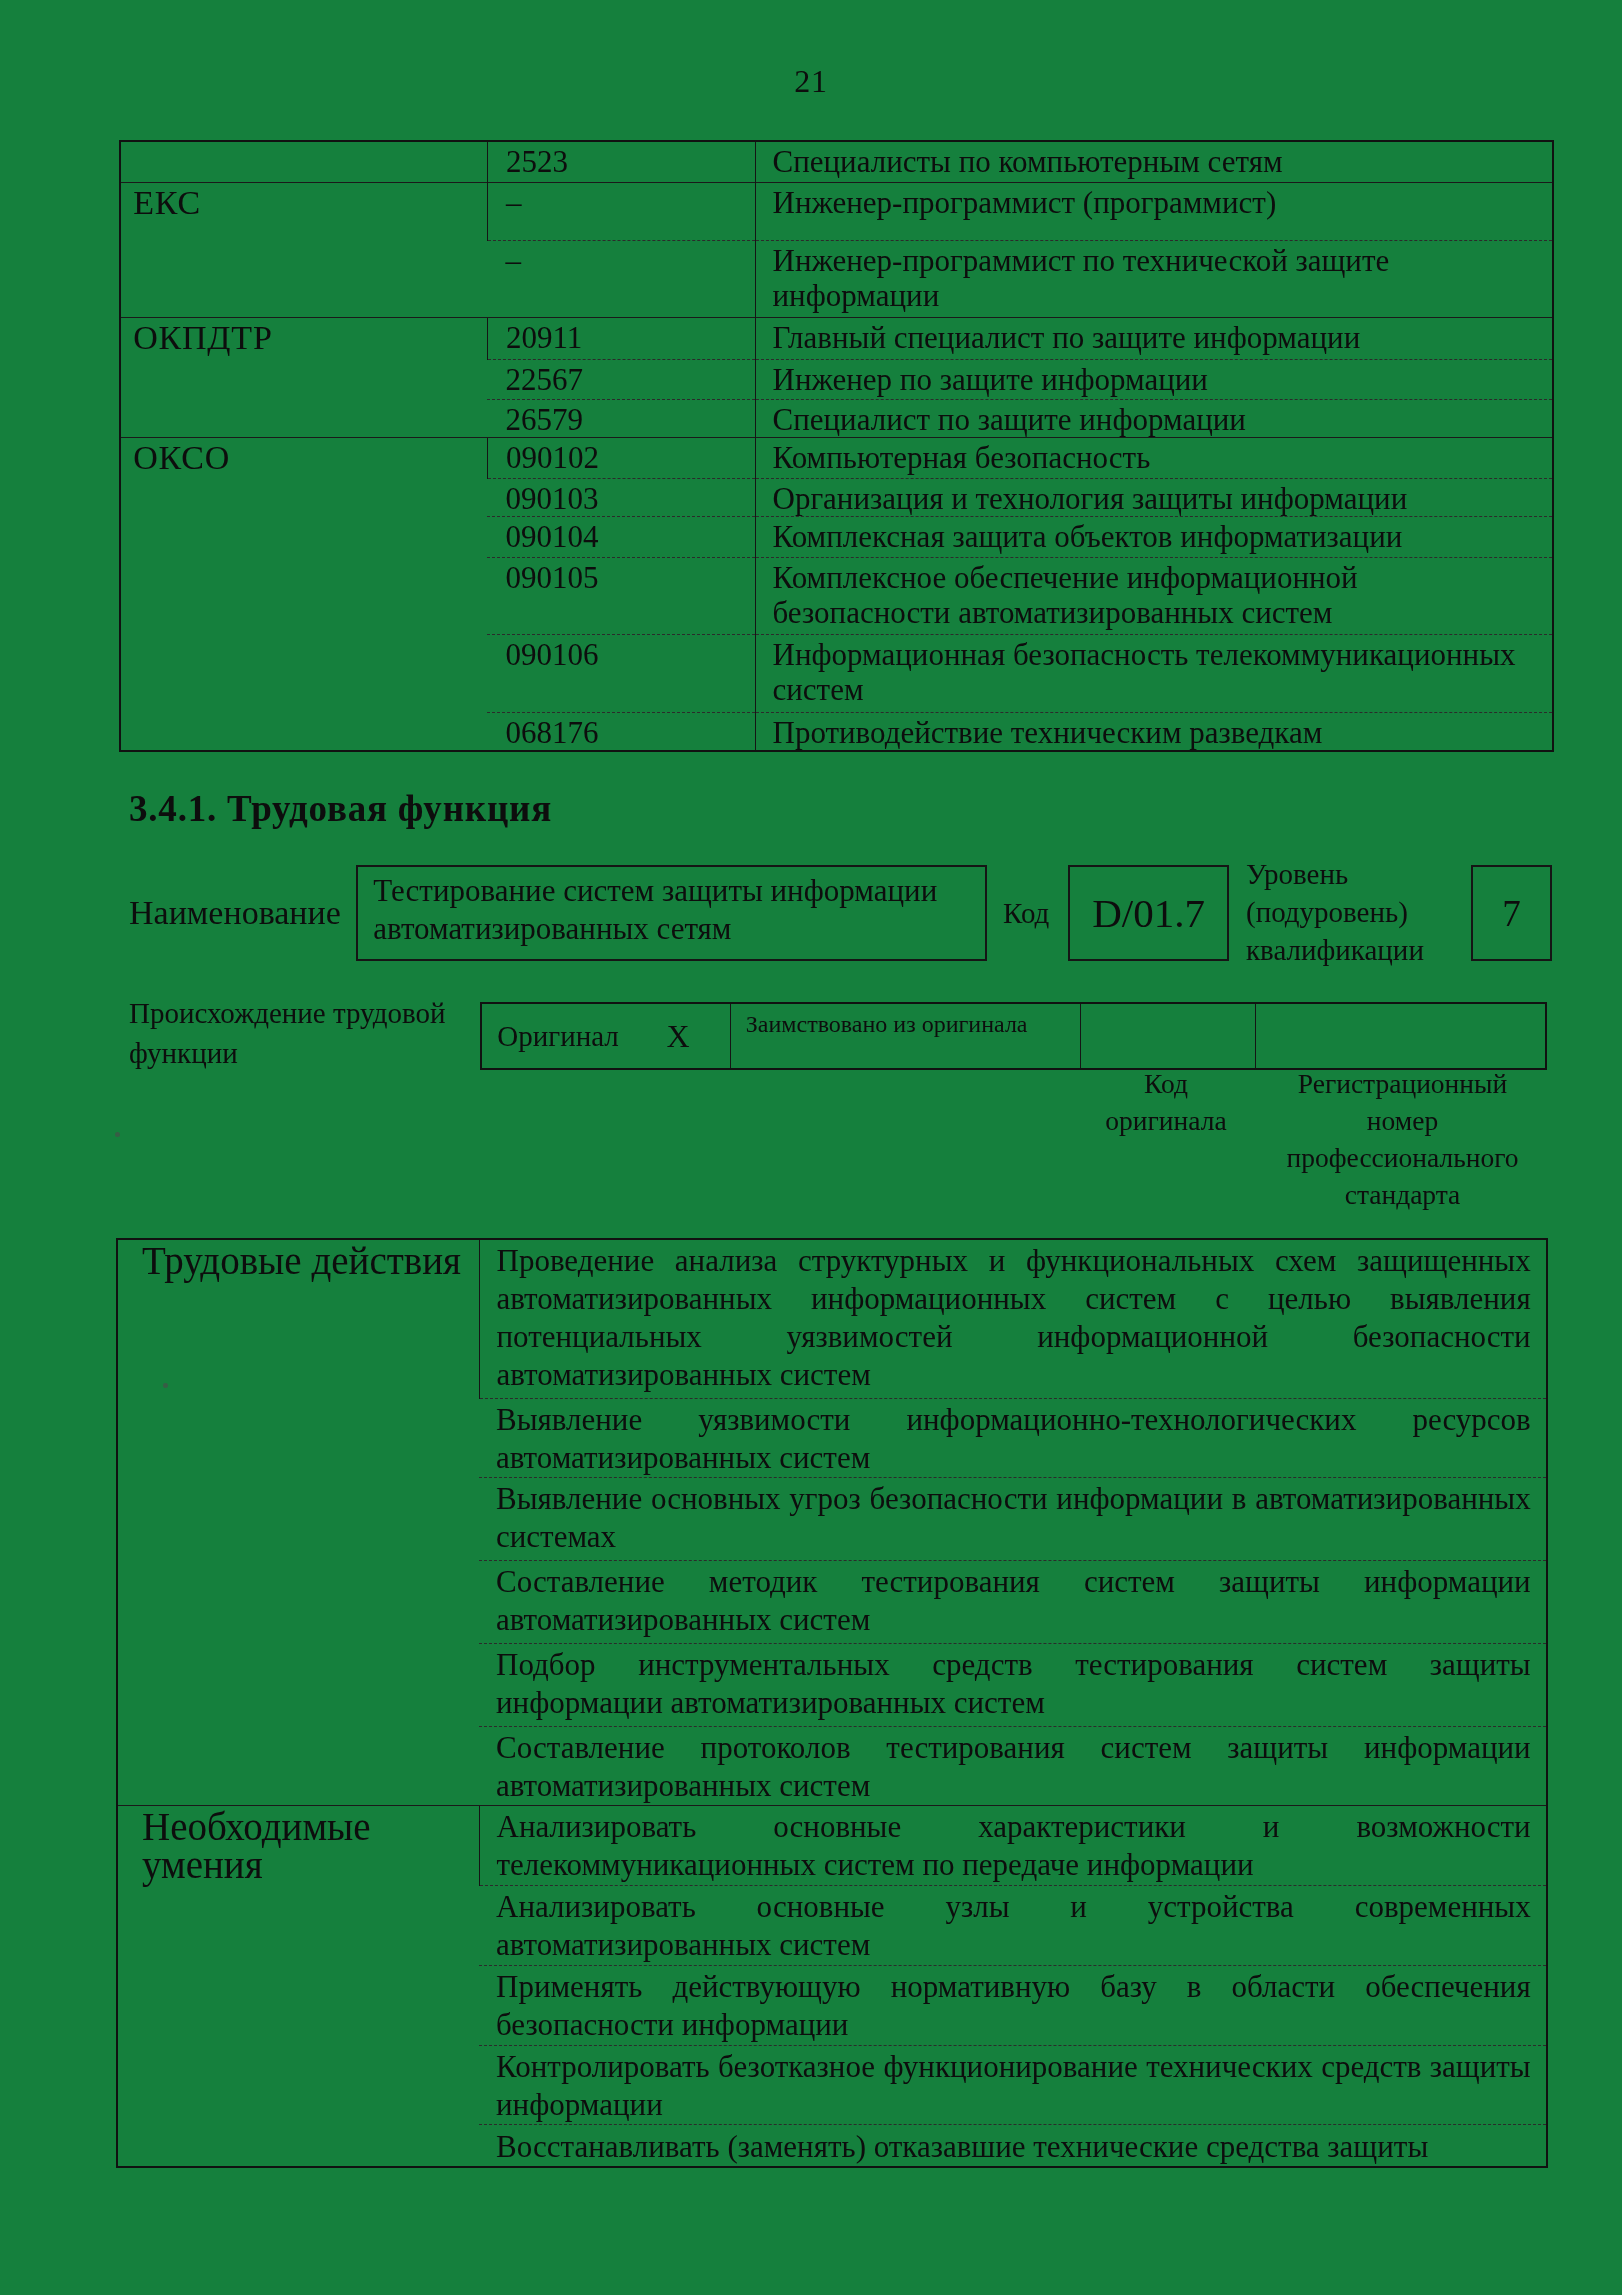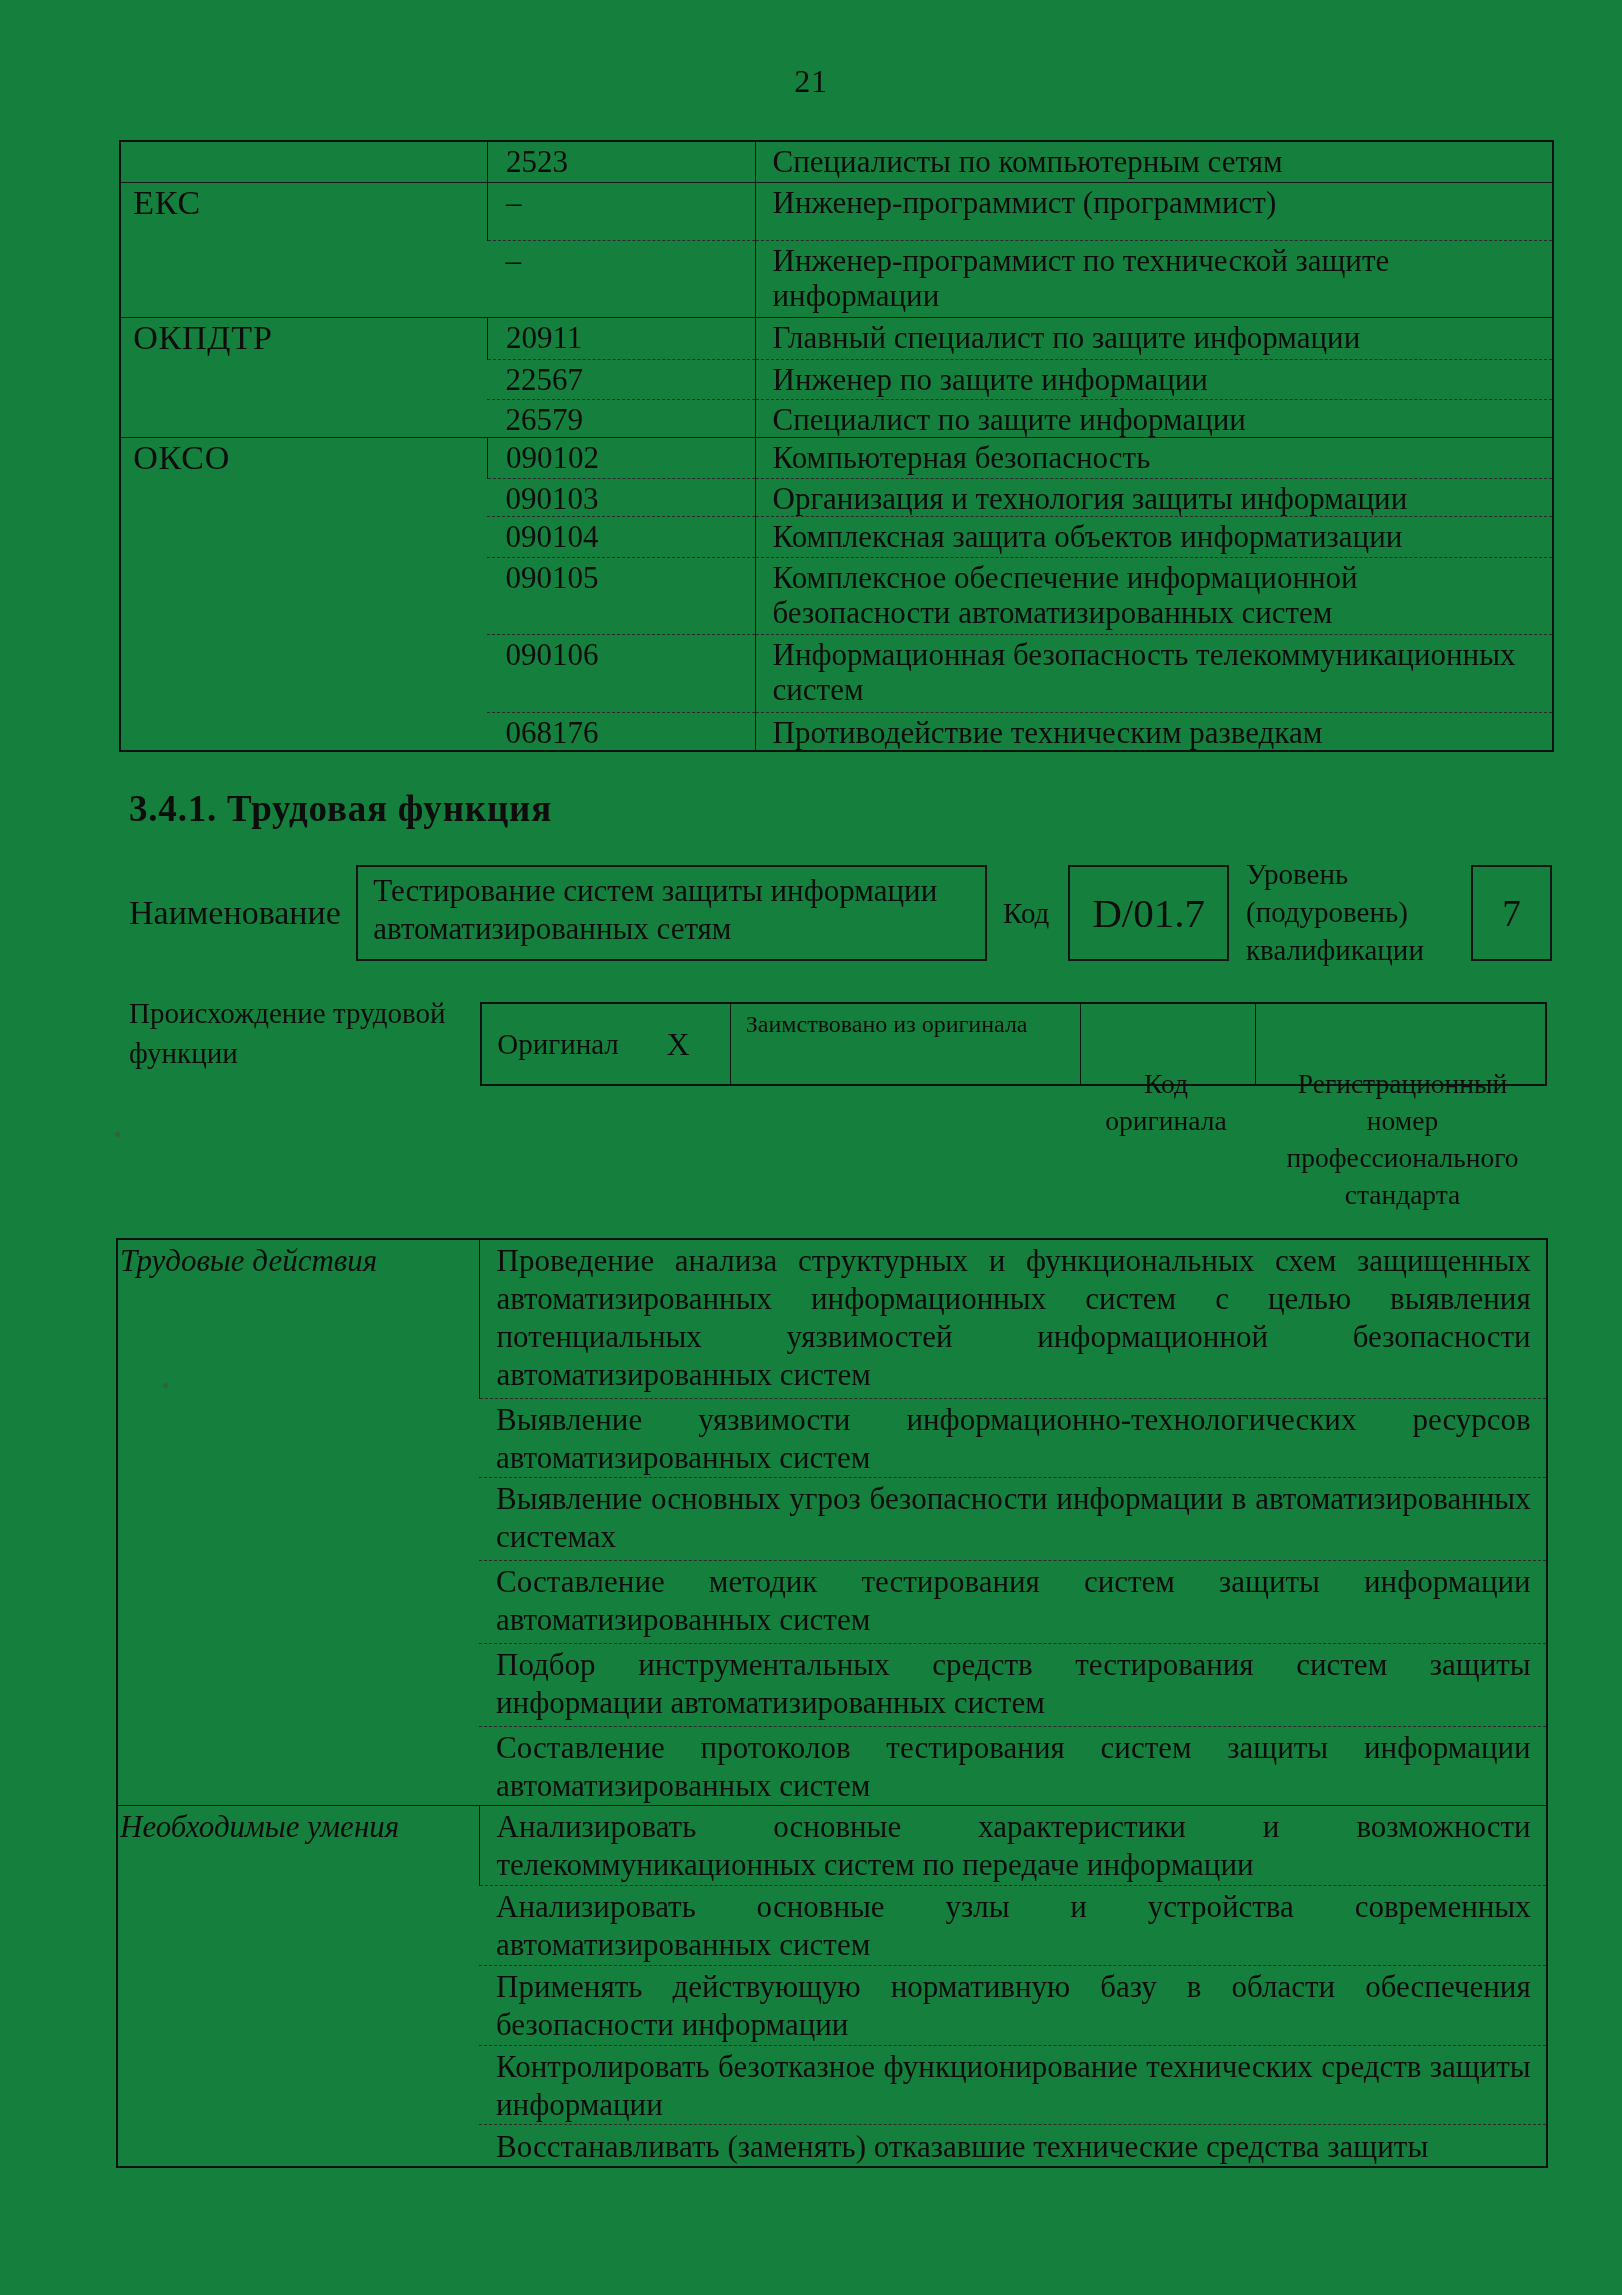--- a/index.html
+++ b/index.html
@@ -65,30 +65,30 @@
     font-size:37px;display:flex;align-items:center;justify-content:center;
   }
   
   .orig-label{
     position:absolute;left:129px;top:993px;width:360px;
     font-size:29px;line-height:40px;
   }
   .orig{left:480px;top:1002px;width:1067px;font-size:29px;}
   .orig td{border-top:none;}
   .orig .o1{padding:0 0 0 15.3px;}
-  .o1-inner{display:flex;align-items:center;height:80px;}
+  .o1-inner{display:flex;align-items:center;height:64px;}
   .o1x{margin-left:auto;margin-right:40px;font-size:32px;}
   .orig .o2{font-size:24px;line-height:28px;padding:6.1px 10.7px 0 15.3px;}
   .cap{position:absolute;text-align:center;font-size:27.5px;line-height:37px;}
   .cap-kod{left:1082px;top:1065px;width:168px;}
   .cap-reg{left:1276px;top:1065px;width:253px;}
   
   .ft{left:116px;top:1238px;width:1432px;font-size:31px;line-height:38px;}
   .ft td{padding:2.3px 15.3px 0 17px;}
-  .ft td.lbl{font-size:31px;padding-left:2px;font-style:italic;}
+  .ft td.lbl{font-size:39px;padding-left:24px;}
   .ft td.item{text-align:justify;}
   .ft tr.nowrap td.item{white-space:nowrap;text-align:left;}
   
   .speck{position:absolute;background:#4a4a4a;border-radius:50%;opacity:.65;}
   .speck1{left:115px;top:1132px;width:5.4px;height:5.4px;}
   .speck2{left:163px;top:1383px;width:4.6px;height:4.6px;}
 </style>
 </head>
 <body>
 

